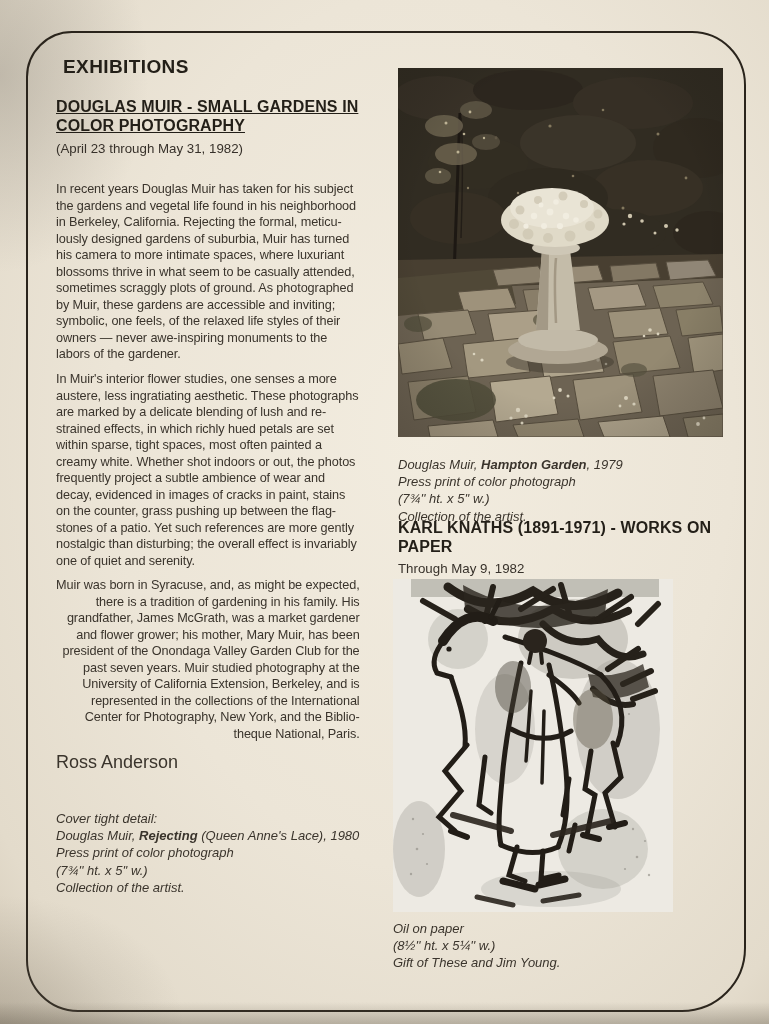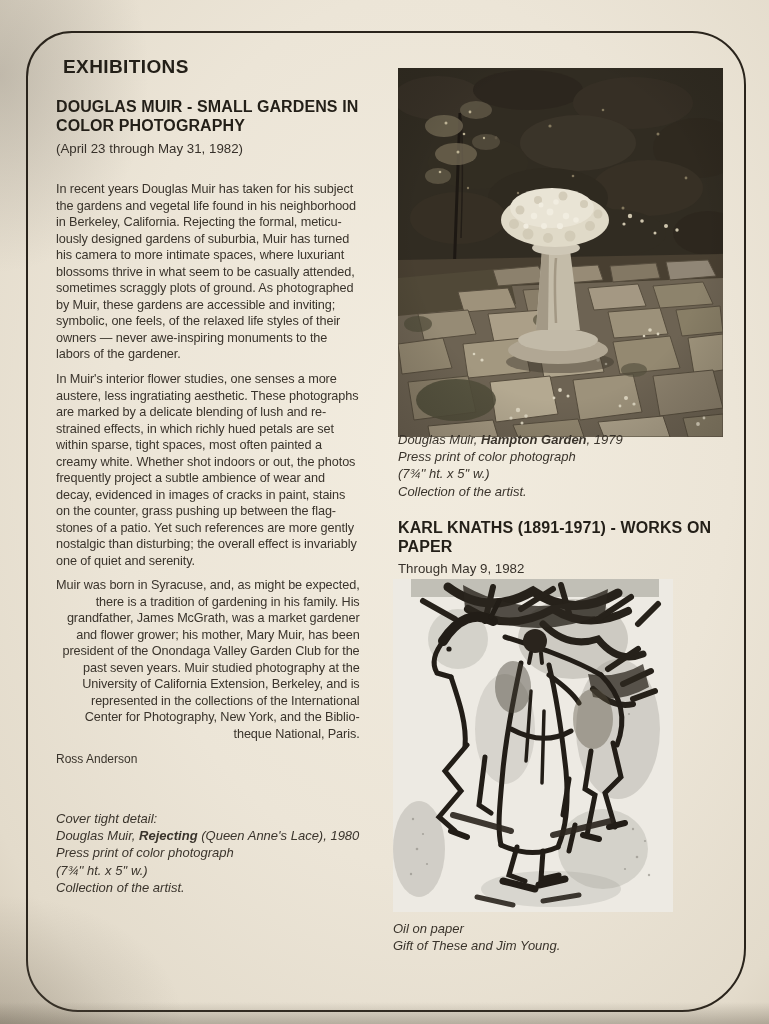--- a/index.html
+++ b/index.html
@@ -16,35 +16,35 @@
     background:radial-gradient(ellipse at 0% 100%, rgba(100,92,78,.28), transparent 65%);}
   .border-frame{
     position:absolute;left:26px;top:31px;width:716px;height:977px;
     border:2.5px solid #2a241c;border-radius:46px 54px 64px 52px;
   }
   .abs{position:absolute;}
   .h-exh{font-size:19px;font-weight:bold;letter-spacing:.4px;color:#231f18;}
   .h-sec{font-size:16px;font-weight:bold;line-height:19px;white-space:pre-line;color:#231f18;letter-spacing:.1px;}
   .date-line{font-size:13.3px;color:#37312a;}
   .body-par{font-size:12.7px;line-height:16.5px;white-space:pre-line;letter-spacing:-0.1px;color:#3a342c;}
-  .byline{font-size:12px;color:#3a342c;}
+  .byline{font-size:18px;color:#3a342c;}
   .caption{font-style:italic;font-size:13px;line-height:17.2px;color:#3a342c;}
   .caption .t-bold{font-weight:bold;}
   figure{margin:0;padding:0;}
   figure svg{display:block;}
 </style>
 </head>
 <body>
 
 <div class="scan-shade-tl"></div>
 <div class="border-frame"></div>
 
 <div class="abs h-exh" style="left:56px;top:56px;margin-left:7px;">EXHIBITIONS</div>
 
-<div class="abs h-sec" style="left:56px;top:97px;width:330px;">DOUGLAS MUIR - SMALL GARDENS IN
+<div class="abs h-sec" style="left:56px;top:97px;width:330px;text-decoration:underline;">DOUGLAS MUIR - SMALL GARDENS IN
 COLOR PHOTOGRAPHY</div>
 
 <div class="abs date-line" style="left:56px;top:141px;">(April 23 through May 31, 1982)</div>
 
 <div class="abs body-par" style="left:56px;top:181px;">In recent years Douglas Muir has taken for his subject
 the gardens and vegetal life found in his neighborhood
 in Berkeley, California. Rejecting the formal, meticu-
 lously designed gardens of suburbia, Muir has turned
 his camera to more intimate spaces, where luxuriant
 blossoms thrive in what seem to be casually attended,
@@ -242,21 +242,21 @@
     <rect x="0" y="0" width="325" height="369" fill="url(#vign)"></rect>
     <defs>
       <radialGradient id="vign" cx="50%" cy="45%" r="75%">
         <stop offset="60%" stop-color="#000000" stop-opacity="0"></stop>
         <stop offset="100%" stop-color="#1c1710" stop-opacity="0.22"></stop>
       </radialGradient>
     </defs>
   </svg>
 </figure>
 
-<div class="abs caption" style="left:398px;top:431px;">
+<div class="abs caption" style="left:398px;top:456px;">
   <div><span>Douglas Muir, </span><span class="t-bold">Hampton Garden</span><span>, 1979</span></div>
   <div>Press print of color photograph</div>
   <div>(7¾'' ht. x 5'' w.)</div>
   <div>Collection of the artist.</div>
 </div>
 
 <div class="abs h-sec" style="left:398px;top:518px;width:335px;">KARL KNATHS (1891-1971) - WORKS ON
 PAPER</div>
 <div class="abs date-line" style="left:398px;top:561px;">Through May 9, 1982</div>
 
@@ -354,17 +354,18 @@
       <path d="M84,318 L120,326 M150,322 L186,316" stroke-width="5"></path>
     </g>
 
     <ellipse cx="120" cy="108" rx="18" ry="26" fill="#4a443a" opacity="0.45"></ellipse>
     <ellipse cx="200" cy="140" rx="20" ry="30" fill="#57503f" opacity="0.4"></ellipse>
   </svg>
 </figure>
 
 <div class="abs caption" style="left:393px;top:920px;">
   <div>Oil on paper</div>
+  <div>(8½'' ht. x 5¼'' w.)</div>
   <div>Gift of These and Jim Young.</div>
 </div>
 
 <div class="scan-shade-bl"></div>
 <div class="scan-shade-bottom"></div>
 
 </body></html>

